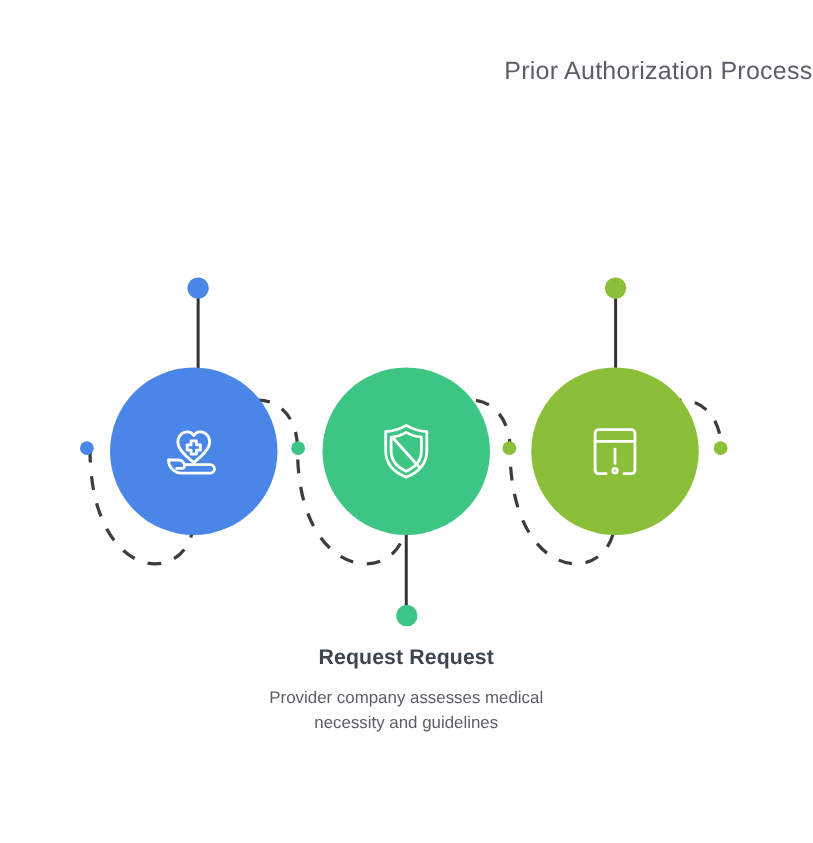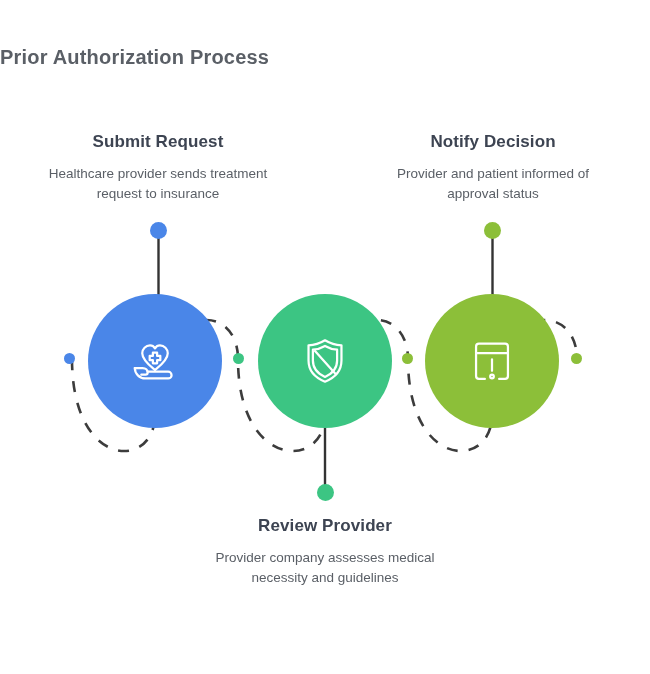--- a/index.html
+++ b/index.html
@@ -16,23 +16,23 @@
   #infographic {
     position: relative;
     width: 650px;
     height: 674px;
   }
   #page-title {
     position: absolute;
     left: 0;
     top: 46px;
     width: 650px;
-    text-align: left;
+    text-align: right;
     font-size: 20px;
-    font-weight: 700;
+    font-weight: 400;
     color: #5a5f66;
     letter-spacing: 0.2px;
   }
 
   
   #wave-layer {
     position: absolute;
     left: 0;
     top: 0;
     width: 650px;
@@ -156,28 +156,20 @@
 
   <div class="node-dot dot-lg" id="dot-submit-top"></div>
   <div class="node-dot dot-lg" id="dot-review-bottom"></div>
   <div class="node-dot dot-lg" id="dot-notify-top"></div>
 
   <div class="node-dot dot-sm" id="dot-wave-start"></div>
   <div class="node-dot dot-sm" id="dot-wave-mid1"></div>
   <div class="node-dot dot-sm" id="dot-wave-mid2"></div>
   <div class="node-dot dot-sm" id="dot-wave-end"></div>
 
-  <div class="step-text" id="text-submit">
-    <p class="step-heading">Submit Request</p>
-    <p class="step-desc">Healthcare provider sends treatment request to insurance</p>
-  </div>
 
-  <div class="step-text" id="text-notify">
-    <p class="step-heading">Notify Decision</p>
-    <p class="step-desc">Provider and patient informed of approval status</p>
-  </div>
 
   <div class="step-text" id="text-review">
-    <p class="step-heading">Review Provider</p>
+    <p class="step-heading">Request Request</p>
     <p class="step-desc">Provider company assesses medical necessity and guidelines</p>
   </div>
 
 </div>
 
 </body></html>

